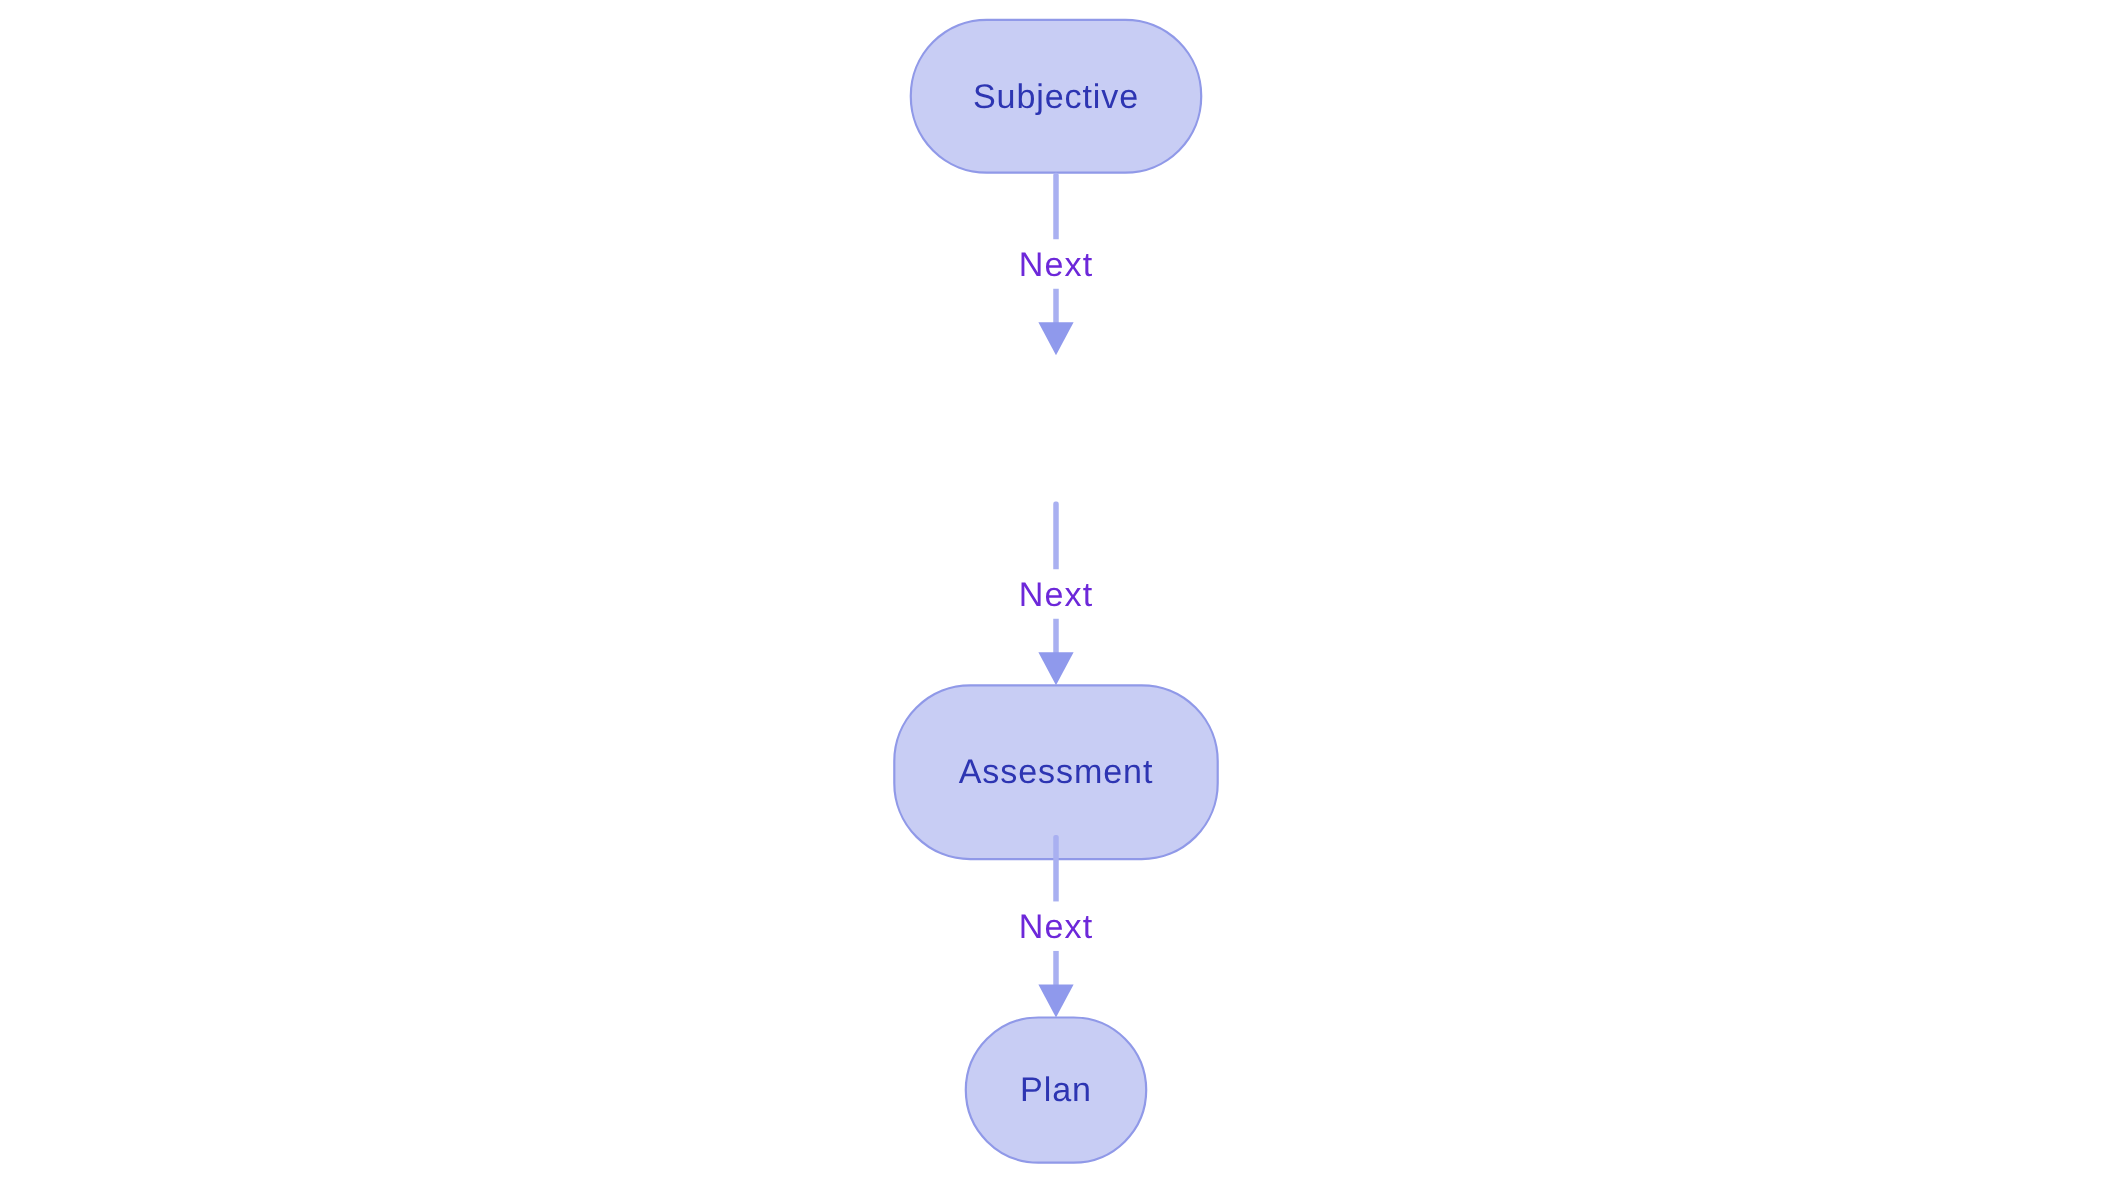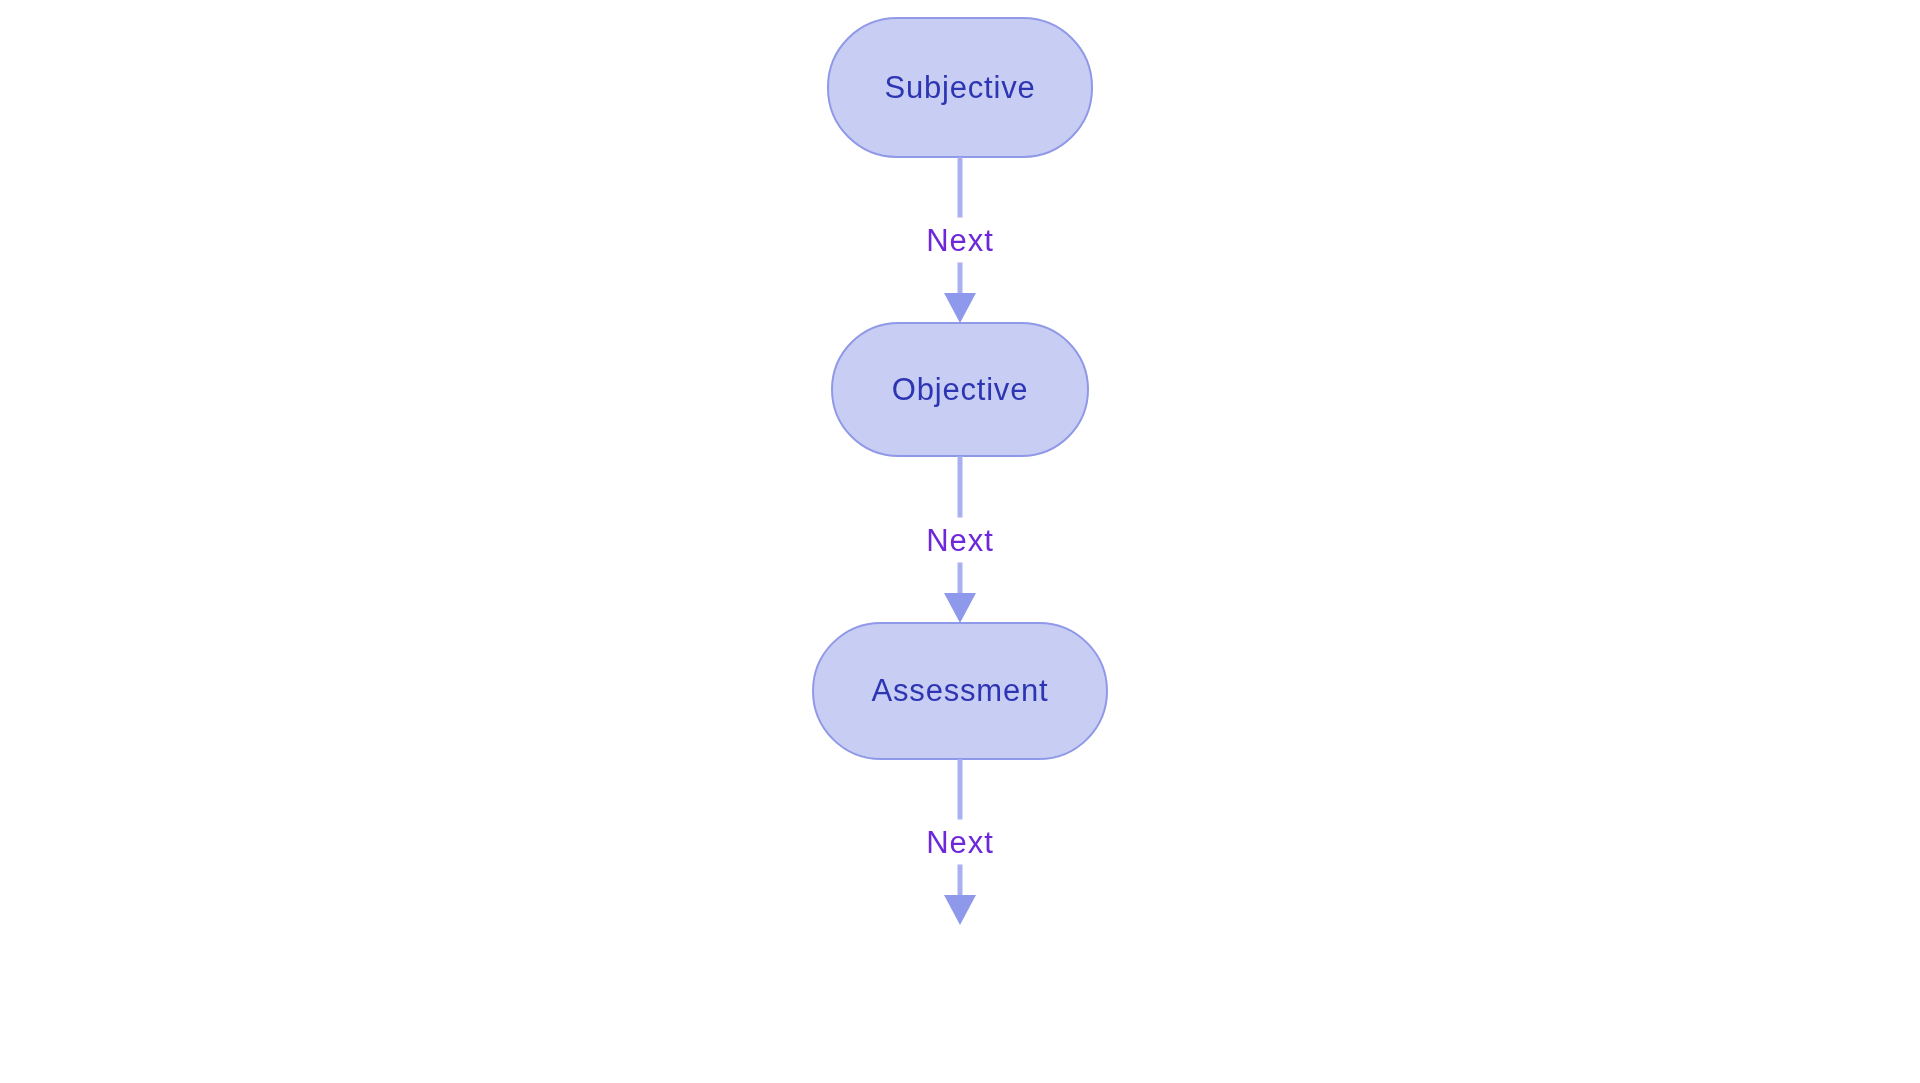--- a/index.html
+++ b/index.html
@@ -28,21 +28,21 @@
     justify-content: center;
   }
   .node-label {
     color: #2d35b2;
     font-size: 31px;
     letter-spacing: 0.8px;
     white-space: nowrap;
   }
   .node-subjective { top: 17px;  width: 266px; height: 141px; }
   .node-objective  { top: 322px; width: 258px; height: 135px; }
-  .node-assessment { top: 622px; width: 296px; height: 138px; }
+  .node-assessment { top: 622px; width: 296px; height: 160px; }
   .node-plan       { top: 924px; width: 166px; height: 134px; }
 
   .edge {
     position: absolute;
     left: 960px;
     transform: translateX(-50%);
     width: 34px;
   }
   .edge-1 { top: 157px; height: 166px; }
   .edge-2 { top: 456px; height: 167px; }
@@ -91,34 +91,34 @@
   <div class="node node-subjective">
     <span class="node-label">Subjective</span>
   </div>
 
   <div class="edge edge-1">
     <div class="edge-line"></div>
     <div class="edge-arrowhead"></div>
     <div class="edge-label">Next</div>
   </div>
 
-  <div class="node node-objective">
-    <span class="node-label">Objective</span>
-  </div>
 
   <div class="edge edge-2">
     <div class="edge-line"></div>
     <div class="edge-arrowhead"></div>
     <div class="edge-label">Next</div>
   </div>
 
   <div class="node node-assessment">
     <span class="node-label">Assessment</span>
   </div>
 
   <div class="edge edge-3">
     <div class="edge-line"></div>
     <div class="edge-arrowhead"></div>
     <div class="edge-label">Next</div>
   </div>
 
+  <div class="node node-plan">
+    <span class="node-label">Plan</span>
+  </div>
 
 </div>
 
 </body></html>

